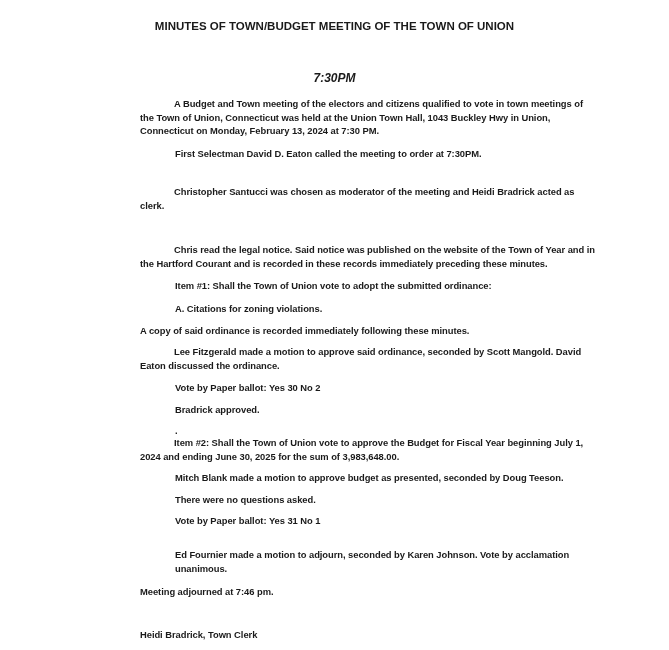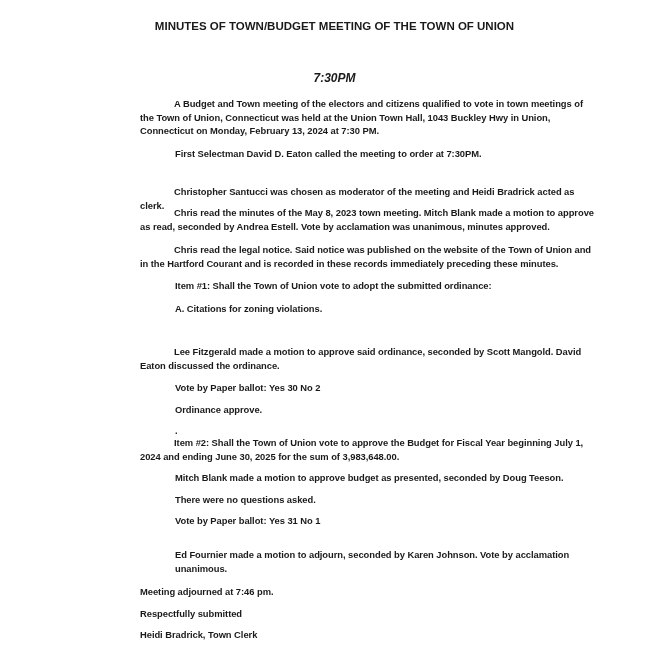--- a/index.html
+++ b/index.html
@@ -18,29 +18,28 @@
 </head>
 <body>
 
 <div class="doc">
   <div class="title t1">MINUTES OF TOWN/BUDGET MEETING OF THE TOWN OF UNION</div>
   <div class="title t3">7:30PM</div>
 
   <div class="p l ind" style="top:97px">A Budget and Town meeting of the electors and citizens qualified to vote in town meetings of the Town of Union, Connecticut was held at the Union Town Hall, 1043 Buckley Hwy in Union, Connecticut on Monday, February 13, 2024 at 7:30 PM.</div>
   <div class="p i" style="top:147px">First Selectman David D. Eaton called the meeting to order at 7:30PM.</div>
   <div class="p l ind" style="top:185px">Christopher Santucci was chosen as moderator of the meeting and Heidi Bradrick acted as clerk.</div>
-  <div class="p l ind" style="top:206px">Chris read the minutes of the May 8, 2023 town meeting.  Mitch Blank made a motion to approve as read, seconded by Andrea Estell.  Vote by acclamation was unanimous, minutes approved.</div>
-  <div class="p l ind" style="top:243px">Chris read the legal notice.  Said notice was published on the website of the Town of Union and in the Hartford Courant and is recorded in these records immediately preceding these minutes.</div>
+  <div class="p l ind" style="top:243px">Chris read the legal notice.  Said notice was published on the website of the Town of Year and in the Hartford Courant and is recorded in these records immediately preceding these minutes.</div>
   <div class="p i" style="top:279px">Item #1:  Shall the Town of Union vote to adopt the submitted ordinance:</div>
   <div class="p i" style="top:302px">A.    Citations for zoning violations.</div>
+  <div class="p l" style="top:324px">A copy of said ordinance is recorded immediately following these minutes.</div>
   <div class="p l ind" style="top:345px">Lee Fitzgerald made a motion to approve said ordinance, seconded by Scott Mangold.  David Eaton discussed the ordinance.</div>
   <div class="p i" style="top:381px">Vote by Paper ballot:   Yes 30      No 2</div>
-  <div class="p i" style="top:403px">Ordinance approve.</div>
+  <div class="p i" style="top:403px">Bradrick approved.</div>
   <div class="p i" style="top:424px">.</div>
   <div class="p l ind" style="top:436px">Item #2:   Shall the Town of Union vote to approve the Budget for Fiscal Year beginning July 1, 2024 and ending June 30, 2025 for the sum of 3,983,648.00.</div>
   <div class="p i" style="top:471px">Mitch Blank made a motion to approve budget as presented, seconded by Doug Teeson.</div>
   <div class="p i" style="top:493px">There were no questions asked.</div>
   <div class="p i" style="top:514px">Vote by Paper ballot:    Yes 31      No 1</div>
   <div class="p i" style="top:548px">Ed Fournier made a motion to adjourn, seconded by Karen Johnson.  Vote by acclamation unanimous.</div>
   <div class="p l" style="top:585px">Meeting adjourned at 7:46 pm.</div>
-  <div class="p l" style="top:607px">Respectfully submitted</div>
   <div class="p l" style="top:628px">Heidi Bradrick, Town Clerk</div>
 </div>
 
 </body></html>

